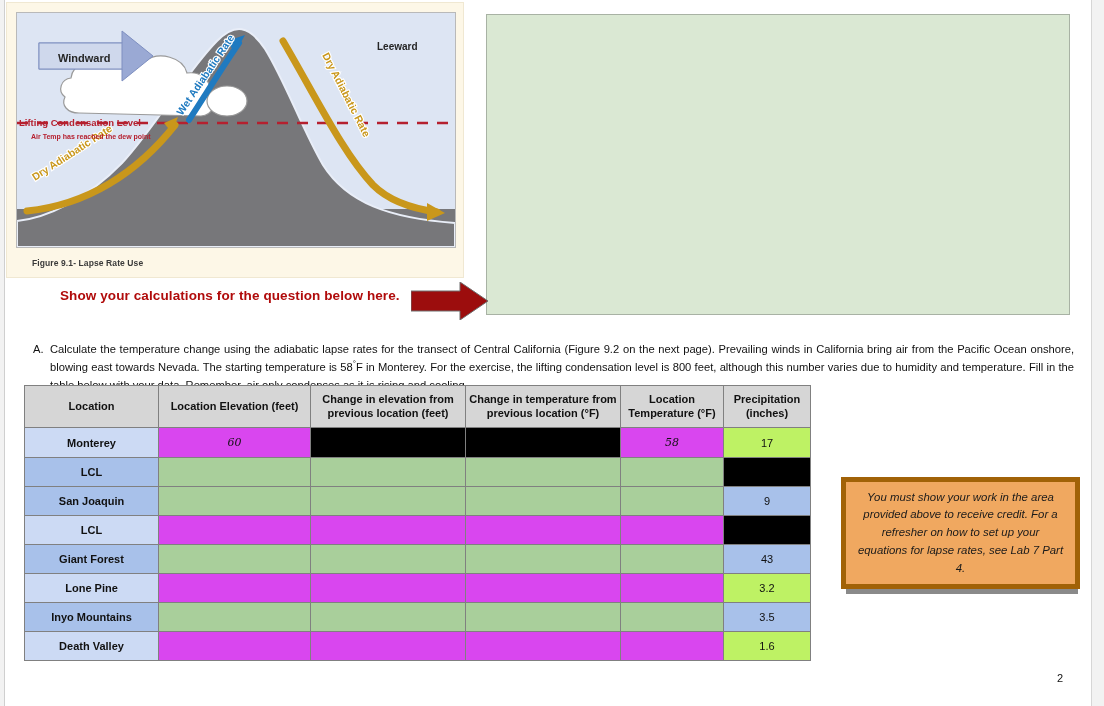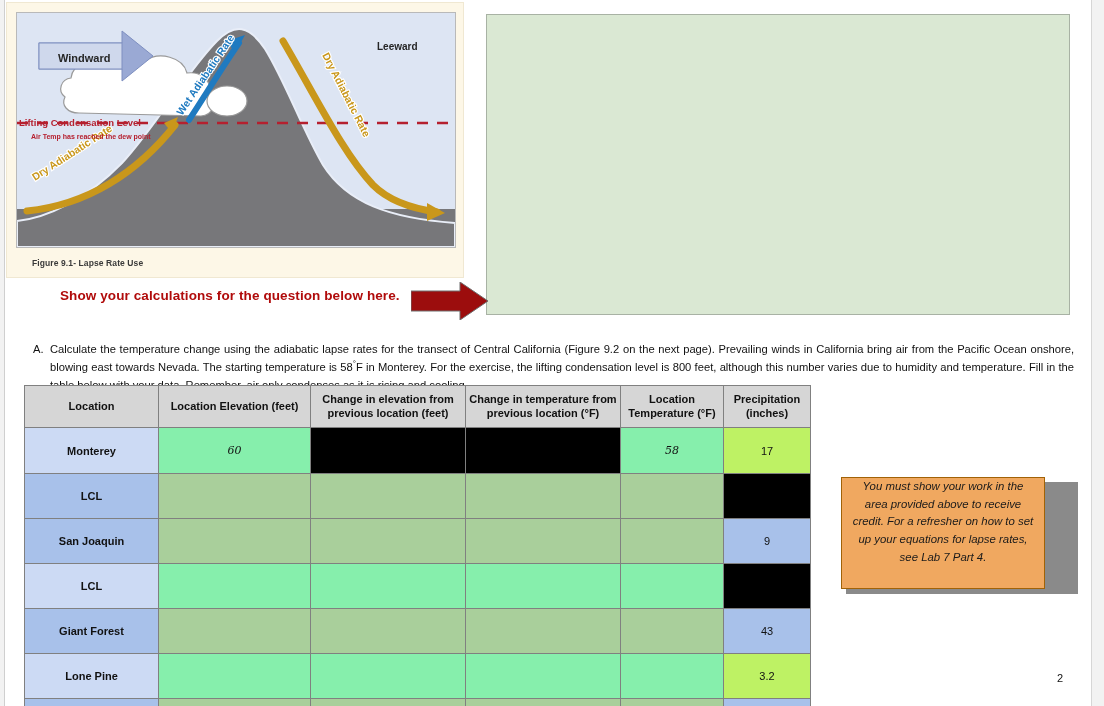--- a/index.html
+++ b/index.html
@@ -98,37 +98,37 @@
     width: 786px;
     border-collapse: collapse;
     table-layout: fixed;
   }
   #lapse-table th, #lapse-table td {
     border: 1px solid #808080;
     font-size: 11px;
     color: #111;
     text-align: center;
     vertical-align: middle;
-    padding: 16px;
+    padding: 8px;
   }
   #lapse-table thead th {
     background: #d6d6d6;
     height: 42px;
     font-weight: bold;
     line-height: 1.25;
     padding: 2px 3px;
   }
   #lapse-table tbody td { height: 27.4px; }
   td.loc { font-weight: bold; }
   
   .loc-dark  { background: #a8c1ea; }
   .loc-light { background: #ccdaf4; }
   
   .g-dark  { background: #a9cf9b; }
-  .g-light { background: #86efac; }
+  .g-light { background: #d946ef; }
   
   .p-dark  { background: #a8c1ea; }
   .p-light { background: #bef264; }
   
   .blk { background: #000000; }
   .hand {
     font-family: "DejaVu Serif", serif;
     font-style: italic;
     font-size: 12px;
     color: #3a3a3a;
@@ -137,24 +137,25 @@
   
   #note-shadow {
     position: absolute;
     left: 841px; top: 482px;
     width: 232px; height: 112px;
     background: #8a8a8a;
   }
   #orange-note {
     position: absolute;
     left: 836px; top: 477px;
-    width: 204px; height: 112px;
+    width: 239px; height: 112px;
     background: #f0a860;
-    border: 1px solid #a16207;
+    border: 5px solid #a16207;
     display: flex;
+    align-items: center;
     justify-content: center;
   }
   #orange-note p {
     margin: 0;
     padding: 0 10px;
     font-size: 11.4px;
     font-style: italic;
     color: #1a1a1a;
     text-align: center;
     line-height: 1.55;

